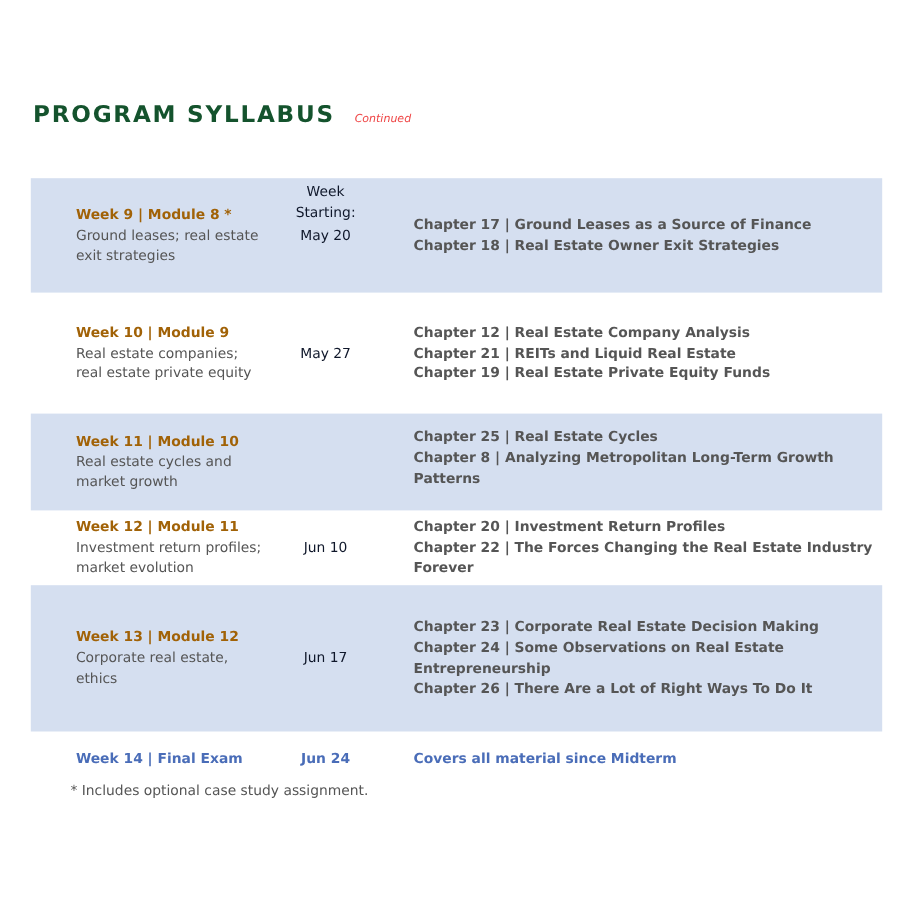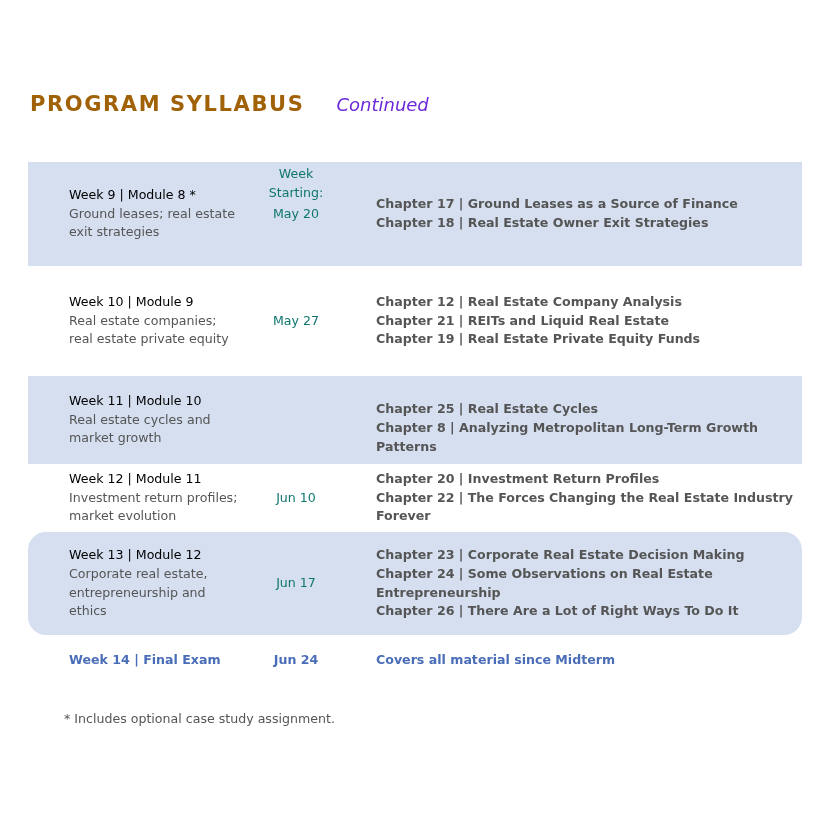--- a/index.html
+++ b/index.html
@@ -20,28 +20,28 @@
       left: 30px;
       top: 92px;
       display: flex;
       align-items: baseline;
     }
     .title {
       font-family: "DejaVu Sans", sans-serif;
       font-weight: bold;
       font-size: 21px;
       letter-spacing: 1.6px;
-      color: #a16207;
+      color: #14532d;
     }
     .subtitle {
       font-family: "DejaVu Sans", sans-serif;
       font-style: italic;
-      font-size: 18px;
-      color: #6d28d9;
-      margin-left: 32px;
+      font-size: 10px;
+      color: #ef4444;
+      margin-left: 18px;
     }
     .table {
       position: absolute;
       left: 28px;
       top: 162px;
       width: 774px;
     }
     .row {
       position: relative;
       width: 774px;
@@ -54,24 +54,24 @@
       bottom: 0;
       display: flex;
       flex-direction: column;
       justify-content: center;
       font-size: 12.6px;
       line-height: 18.8px;
     }
     .c-week { left: 41px; width: 190px; }
     .c-date { left: 233px; width: 70px; align-items: center; text-align: center; }
     .c-ch   { left: 348px; width: 420px; }
-    .wk-title { font-weight: normal; color: #000000; }
+    .wk-title { font-weight: bold; color: #a16207; }
     .wk-desc { color: #555555; }
     .ch-line { color: #555555; white-space: normal; font-weight: bold; }
-    .date-text { color: #0f766e; }
+    .date-text { color: #0f172a; }
     .final .cell { font-weight: bold; color: #4a6db8; }
     .footnote {
       position: absolute;
       left: 64px;
       top: 711px;
       font-size: 12.6px;
       color: #555555;
     }
   </style>
 </head>
@@ -116,21 +116,21 @@
       <div class="ch-line">Chapter 19 | Real Estate Private Equity Funds</div>
     </div>
   </div>
 
   <div class="row shaded" style="height:88px;">
     <div class="cell c-week">
       <div class="wk-title">Week 11 | Module 10</div>
       <div class="wk-desc">Real estate cycles and</div>
       <div class="wk-desc">market growth</div>
     </div>
-    <div class="cell c-ch" style="justify-content:flex-start; padding-top:24px;">
+    <div class="cell c-ch" style="justify-content:flex-start; padding-top:12px;">
       <div class="ch-line">Chapter 25 | Real Estate Cycles</div>
       <div class="ch-line">Chapter 8 | Analyzing Metropolitan Long-Term Growth Patterns</div>
     </div>
   </div>
 
   <div class="row" style="height:68px;">
     <div class="cell c-week">
       <div class="wk-title">Week 12 | Module 11</div>
       <div class="wk-desc">Investment return profiles;</div>
       <div class="wk-desc">market evolution</div>
@@ -138,25 +138,24 @@
     <div class="cell c-date">
       <div class="date-text">Jun 10</div>
     </div>
     <div class="cell c-ch">
       <div class="ch-line">Chapter 20 | Investment Return Profiles</div>
       <div class="ch-line">Chapter 22 | The Forces Changing the Real Estate Industry</div>
       <div class="ch-line">Forever</div>
     </div>
   </div>
 
-  <div class="row shaded" style="height:103px;border-radius:18px;">
+  <div class="row shaded" style="height:133px;">
     <div class="cell c-week">
       <div class="wk-title">Week 13 | Module 12</div>
       <div class="wk-desc">Corporate real estate,</div>
-      <div class="wk-desc">entrepreneurship and</div>
       <div class="wk-desc">ethics</div>
     </div>
     <div class="cell c-date">
       <div class="date-text">Jun 17</div>
     </div>
     <div class="cell c-ch">
       <div class="ch-line">Chapter 23 | Corporate Real Estate Decision Making</div>
       <div class="ch-line">Chapter 24 | Some Observations on Real Estate</div>
       <div class="ch-line">Entrepreneurship</div>
       <div class="ch-line">Chapter 26 | There Are a Lot of Right Ways To Do It</div>

